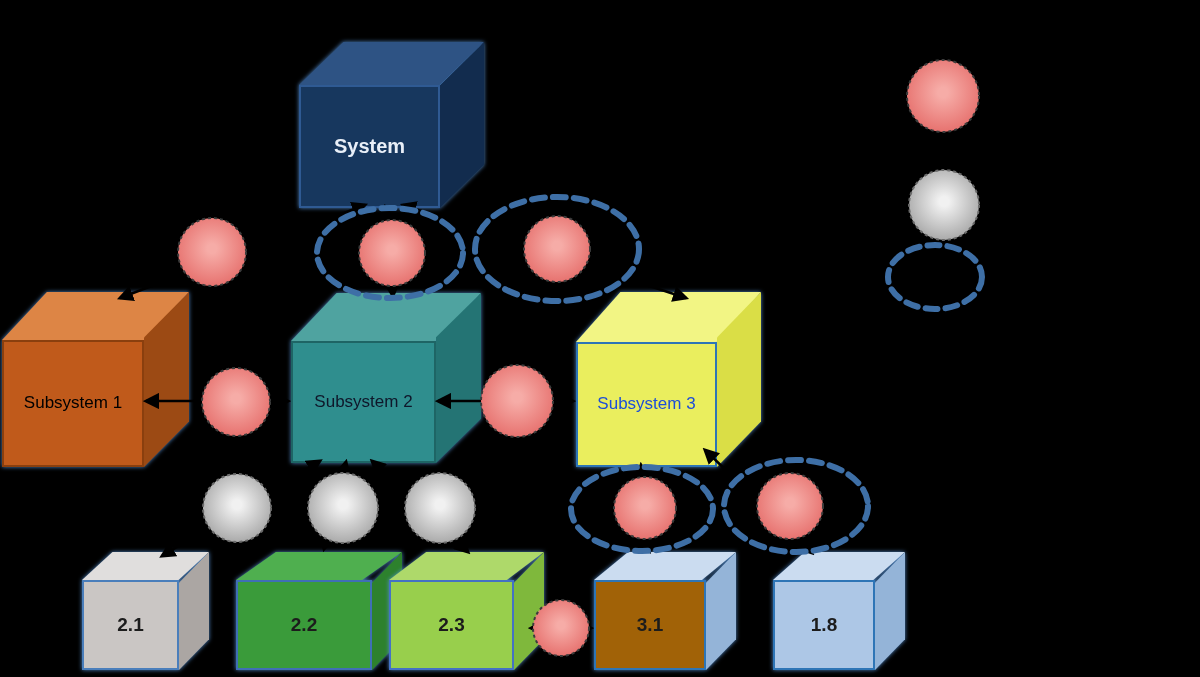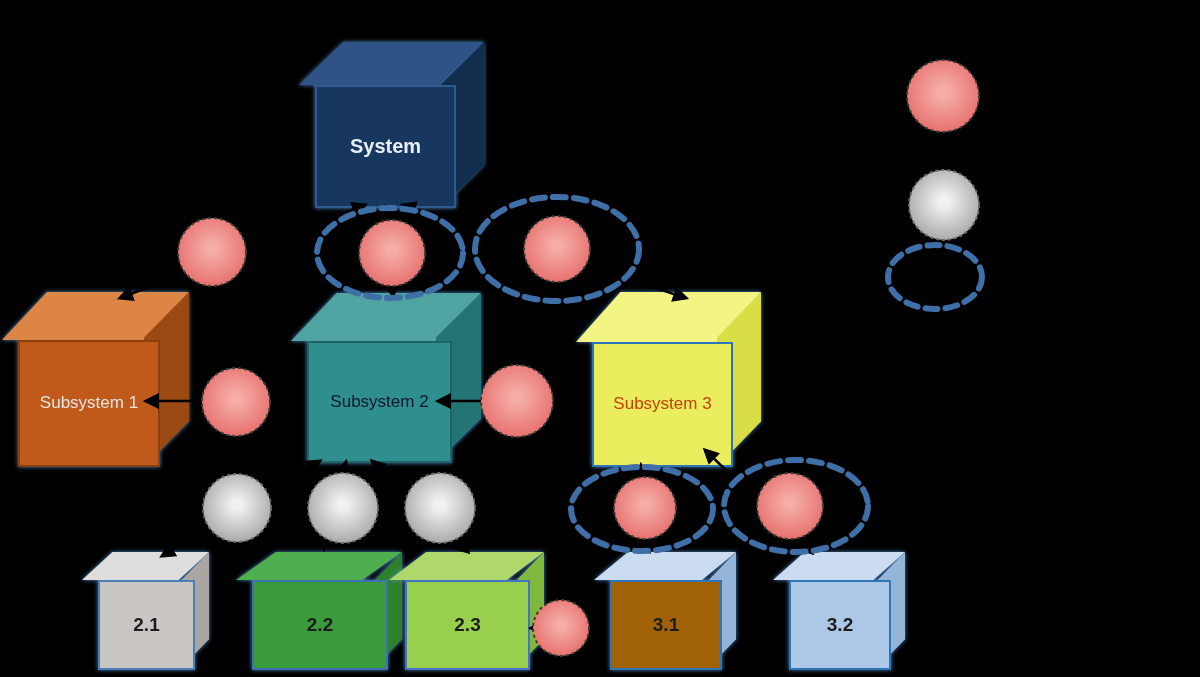--- a/index.html
+++ b/index.html
@@ -14,21 +14,21 @@
   .cube .face{position:absolute;box-sizing:border-box;}
   .cube .top{
     left:0;top:0;width:100%;height:var(--dy);
     clip-path:polygon(24% 0,100% 0,76% 100%,0 100%);
   }
   .cube .side{
     right:0;top:0;width:var(--dx);height:100%;
     clip-path:polygon(0 26%,100% 0,100% 74%,0 100%);
   }
   .cube .front{
-    left:16px;top:var(--dy);
+    left:0;top:var(--dy);
     width:calc(100% - var(--dx));height:calc(100% - var(--dy));
     border:2px solid #fdba74;
     display:flex;align-items:center;justify-content:center;text-align:center;
   }
   .cube-label{display:inline-block;max-width:104px;line-height:1.22;}
   .lbl-system{font-size:20px;font-weight:bold;}
   .lbl-subsystem{font-size:17px;}
   .lbl-unit{font-size:19px;font-weight:bold;}
   svg.overlay{position:absolute;left:0;top:0;width:1200px;height:677px;pointer-events:none;}
 </style>
@@ -42,37 +42,37 @@
     <div class="face side" style="background: rgb(18, 44, 78);"></div>
     <div class="face front" style="background: rgb(23, 55, 94); border-color: rgb(47, 90, 147);">
       <span class="cube-label lbl-system" style="color: rgb(233, 239, 248);">System</span>
     </div>
   </div>
 
   <div class="cube" style="left:2px;top:292px;width:187px;height:175px;--dx:45px;--dy:48px;">
     <div class="face top" style="background: rgb(221, 133, 69);"></div>
     <div class="face side" style="background: rgb(156, 74, 20);"></div>
     <div class="face front" style="background: rgb(192, 90, 27); border-color: rgb(138, 63, 14);">
-      <span class="cube-label lbl-subsystem" style="color: #e5e5e5;">Subsystem 1</span>
+      <span class="cube-label lbl-subsystem" style="color: #000000;">Subsystem 1</span>
     </div>
   </div>
 
   <div class="cube" style="left:291px;top:293px;width:190px;height:170px;--dx:45px;--dy:48px;">
     <div class="face top" style="background: rgb(79, 163, 160);"></div>
     <div class="face side" style="background: rgb(36, 116, 116);"></div>
     <div class="face front" style="background: rgb(47, 142, 142); border-color: rgb(30, 101, 101);">
       <span class="cube-label lbl-subsystem" style="color: #0f172a;">Subsystem 2</span>
     </div>
   </div>
 
   <div class="cube" style="left:576px;top:292px;width:185px;height:175px;--dx:44px;--dy:50px;">
     <div class="face top" style="background: rgb(242, 245, 132);"></div>
     <div class="face side" style="background: rgb(218, 222, 70);"></div>
     <div class="face front" style="background: rgb(234, 238, 94); border-color: rgb(46, 117, 182);">
-      <span class="cube-label lbl-subsystem" style="color: #c2410c;">Subsystem 3</span>
+      <span class="cube-label lbl-subsystem" style="color: #1d4ed8;">Subsystem 3</span>
     </div>
   </div>
 
   <div class="cube" style="left:82px;top:552px;width:127px;height:118px;--dx:30px;--dy:28px;">
     <div class="face top" style="background: rgb(224, 222, 221);"></div>
     <div class="face side" style="background: rgb(171, 166, 163);"></div>
     <div class="face front" style="background: rgb(202, 198, 196); border-color: rgb(74, 126, 187);">
       <span class="cube-label lbl-unit" style="color: rgb(28, 28, 28);">2.1</span>
     </div>
   </div>
@@ -98,21 +98,21 @@
     <div class="face side" style="background: rgb(148, 180, 216);"></div>
     <div class="face front" style="background: #a16207; border-color: rgb(46, 117, 182);">
       <span class="cube-label lbl-unit" style="color: rgb(28, 28, 28);">3.1</span>
     </div>
   </div>
 
   <div class="cube" style="left:773px;top:552px;width:132px;height:118px;--dx:30px;--dy:28px;">
     <div class="face top" style="background: rgb(203, 220, 240);"></div>
     <div class="face side" style="background: rgb(148, 180, 216);"></div>
     <div class="face front" style="background: rgb(173, 199, 230); border-color: rgb(46, 117, 182);">
-      <span class="cube-label lbl-unit" style="color: rgb(28, 28, 28);">3.2</span>
+      <span class="cube-label lbl-unit" style="color: rgb(28, 28, 28);">1.8</span>
     </div>
   </div>
 
   <svg class="overlay" viewBox="0 0 1200 677">
     <defs>
       <marker id="ah" viewBox="0 0 10 10" refX="8" refY="5" markerWidth="6.5" markerHeight="6.5" orient="auto-start-reverse">
         <path d="M0,0 L10,5 L0,10 z" fill="#000000"></path>
       </marker>
       <radialGradient id="gradRed" cx="50%" cy="45%" r="58%">
         <stop offset="12%" stop-color="#f6aca7"></stop>

